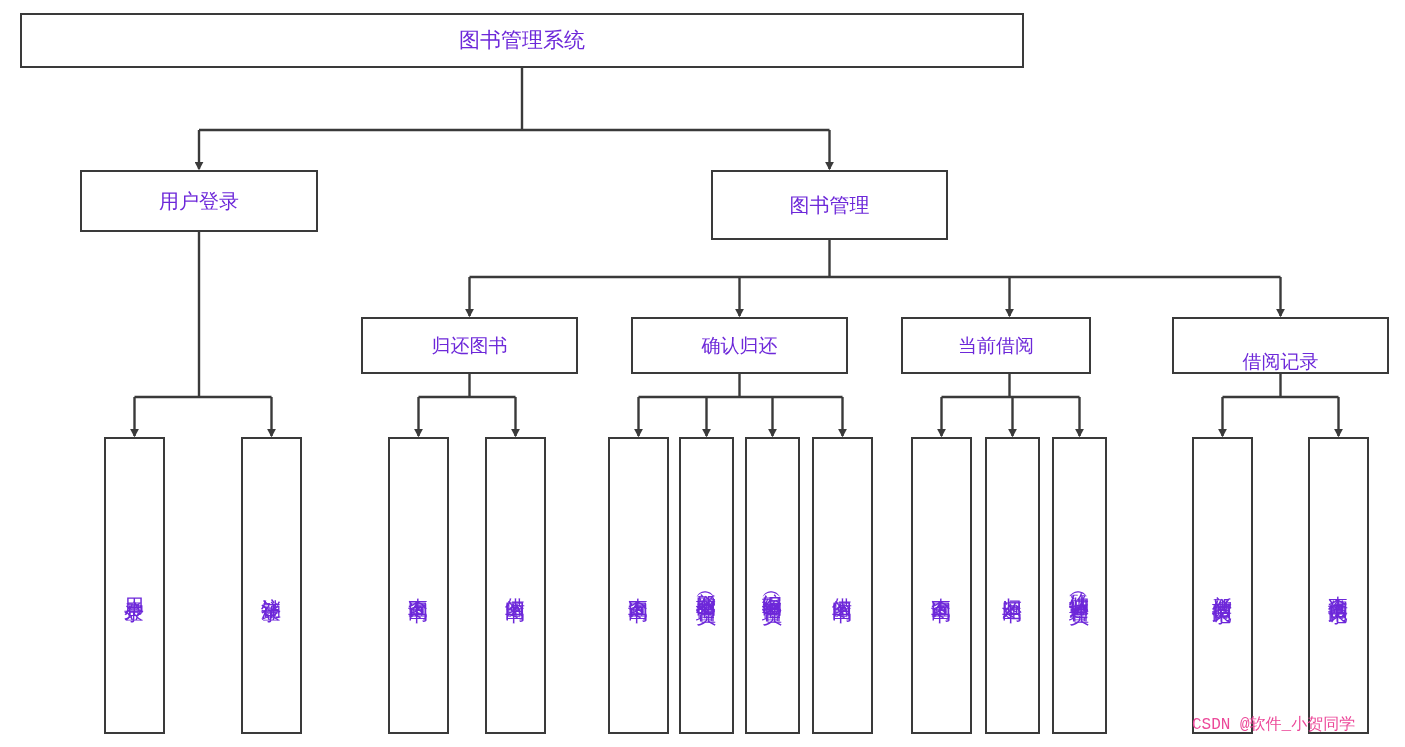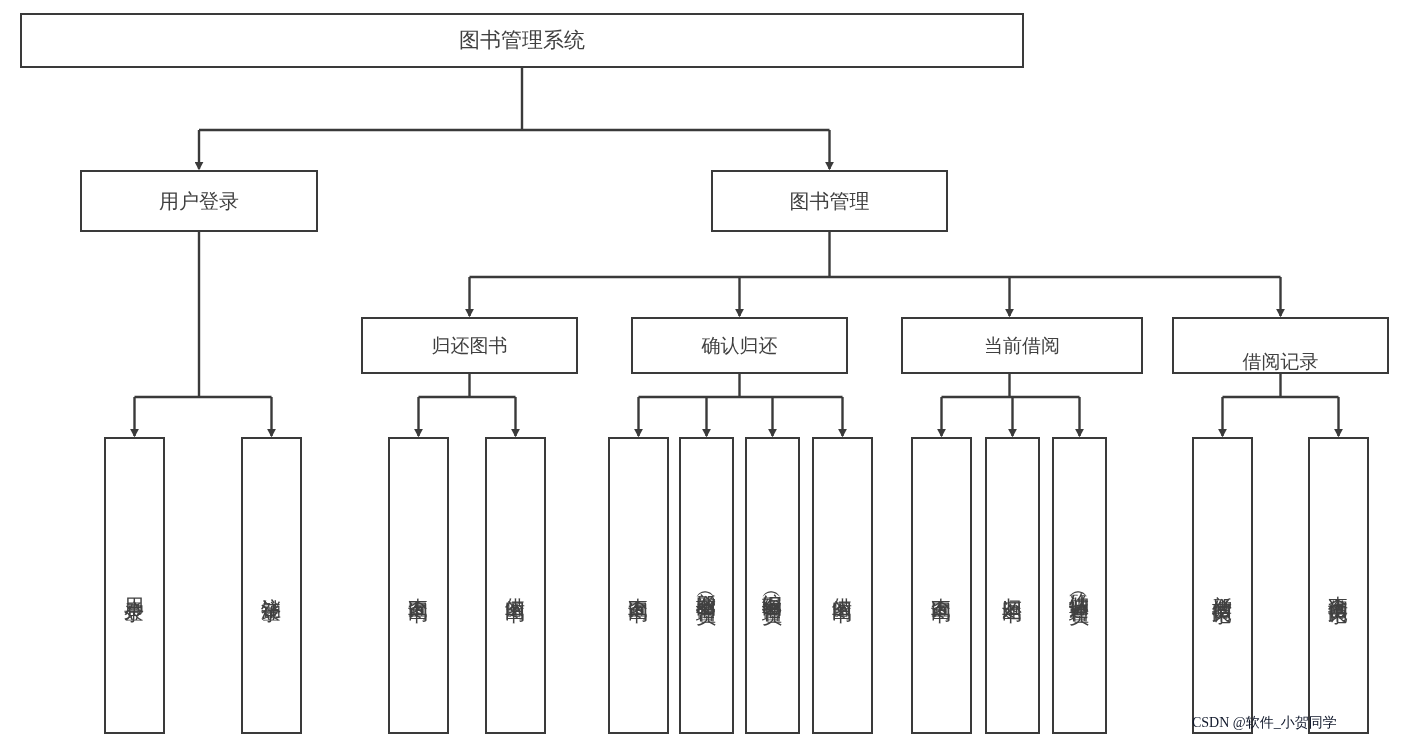--- a/index.html
+++ b/index.html
@@ -30,21 +30,21 @@
     position: absolute;
     box-sizing: border-box;
     background: #ffffff;
     border: 2px solid #3a3a3a;
     display: flex;
     align-items: center;
     justify-content: center;
     z-index: 2;
   }
   .node-label {
-    color: #404040;
+    color: #6d28d9;
     line-height: 1.12;
     text-align: center;
     white-space: nowrap;
   }
   .node.root .node-label { font-size: 21px; }
   .node.lvl2 .node-label { font-size: 20px; }
   .node.lvl3 .node-label { font-size: 19px; }
   .node.leaf {
     align-items: center;
     justify-content: center;
@@ -54,25 +54,25 @@
     writing-mode: vertical-rl;
     text-orientation: upright;
     letter-spacing: 2px;
     line-height: 1;
     white-space: nowrap;
   }
   #watermark {
     position: absolute;
     left: 1192px;
     top: 714px;
-    font-size: 14px;
-    color: #0f172a;
+    font-size: 16px;
+    color: #ec4899;
     white-space: nowrap;
     z-index: 3;
-    font-family: Liberation Serif, serif;
+    font-family: Liberation Mono, monospace;
   }
 </style>
 </head>
 <body>
 
 <div id="diagram-root">
 
   <svg id="connector-layer" width="1405" height="747" viewBox="0 0 1405 747" xmlns="http://www.w3.org/2000/svg">
     <defs>
       <marker id="arrowhead" markerWidth="9" markerHeight="9" refX="7.2" refY="4.5" orient="auto" markerUnits="userSpaceOnUse">
@@ -116,30 +116,30 @@
       </g>
   </svg>
 
   <div id="node-layer">
       <div class="node root" style="left: 20px; top: 13px; width: 1004px; height: 55px;">
         <span class="node-label">图书管理系统</span>
       </div>
       <div class="node lvl2" style="left: 80px; top: 170px; width: 238px; height: 62px;">
         <span class="node-label">用户登录</span>
       </div>
-      <div class="node lvl2" style="left: 711px; top: 170px; width: 237px; height: 62px; justify-content: center;">
+      <div class="node lvl2" style="left: 711px; top: 170px; width: 237px; height: 70px; justify-content: center;">
         <span class="node-label">图书管理</span>
       </div>
       <div class="node lvl3" style="left: 361px; top: 317px; width: 217px; height: 57px;">
         <span class="node-label">归还图书</span>
       </div>
       <div class="node lvl3" style="left: 631px; top: 317px; width: 217px; height: 57px;">
         <span class="node-label">确认归还</span>
       </div>
-      <div class="node lvl3" style="left: 901px; top: 317px; width: 242px; height: 57px;">
+      <div class="node lvl3" style="left: 901px; top: 317px; width: 190px; height: 57px;">
         <span class="node-label">当前借阅</span>
       </div>
       <div class="node lvl3" style="left: 1172px; top: 317px; width: 217px; height: 57px; align-items: flex-end;">
         <span class="node-label">借阅记录</span>
       </div>
       <div class="node leaf" style="left: 104px; top: 437px; width: 61px; height: 297px;">
         <span class="node-label">用户登录</span>
       </div>
       <div class="node leaf" style="left: 241px; top: 437px; width: 61px; height: 297px;">
         <span class="node-label">注销登录</span>

